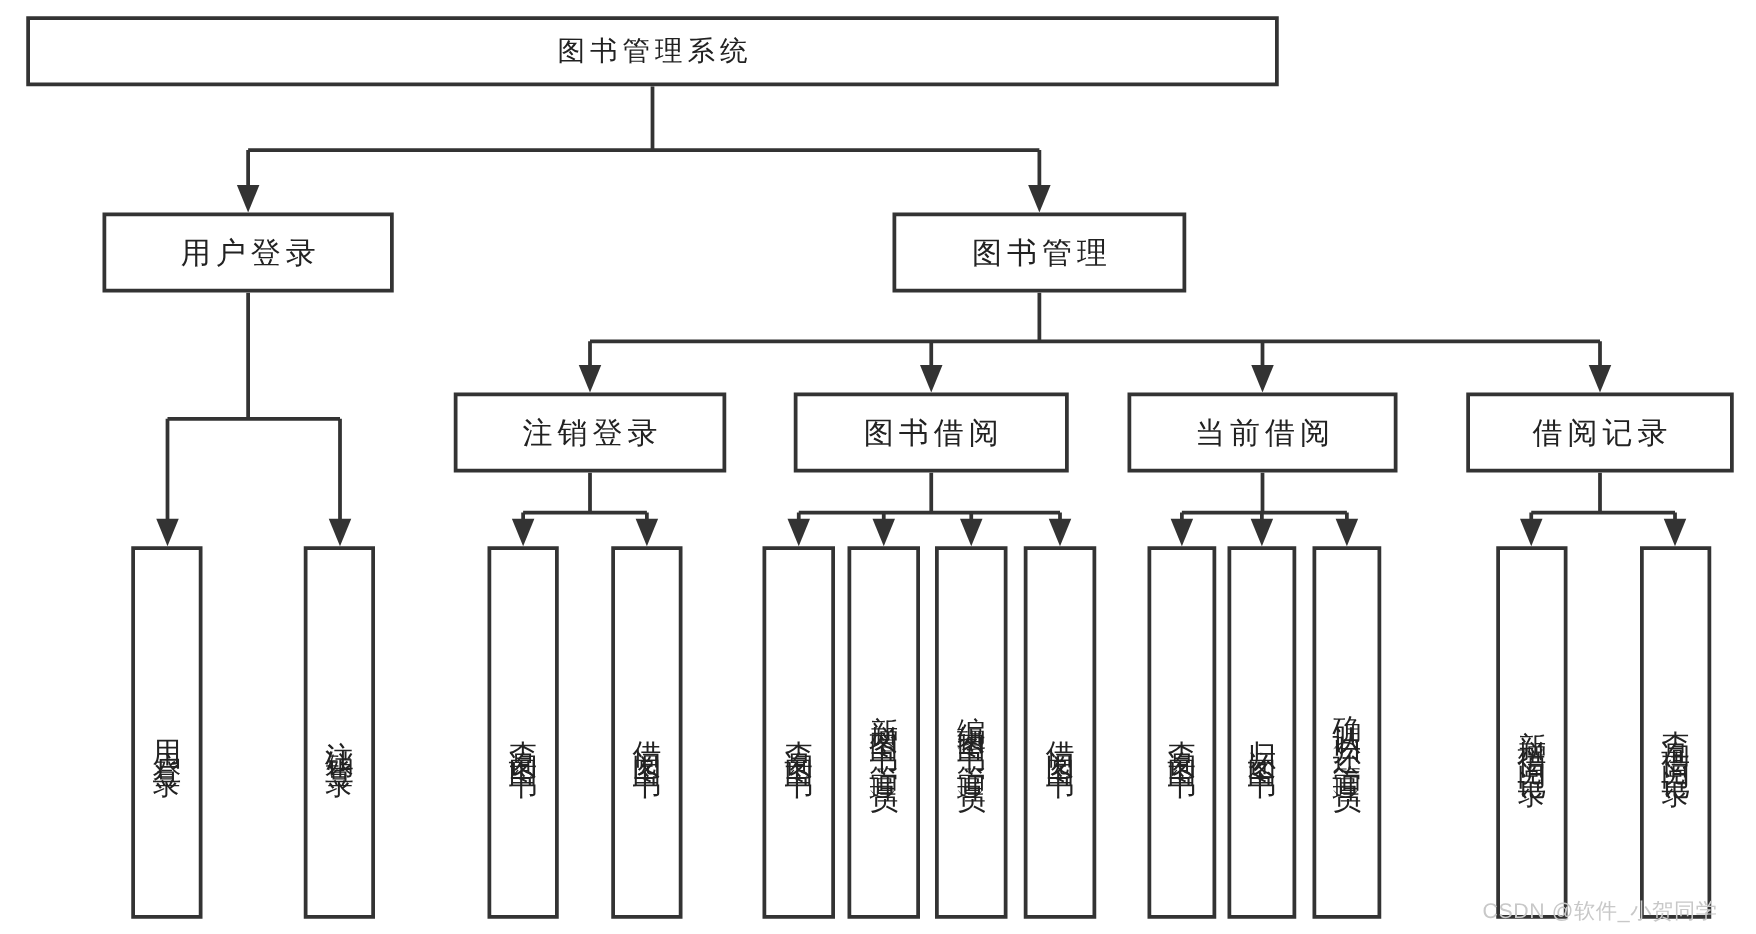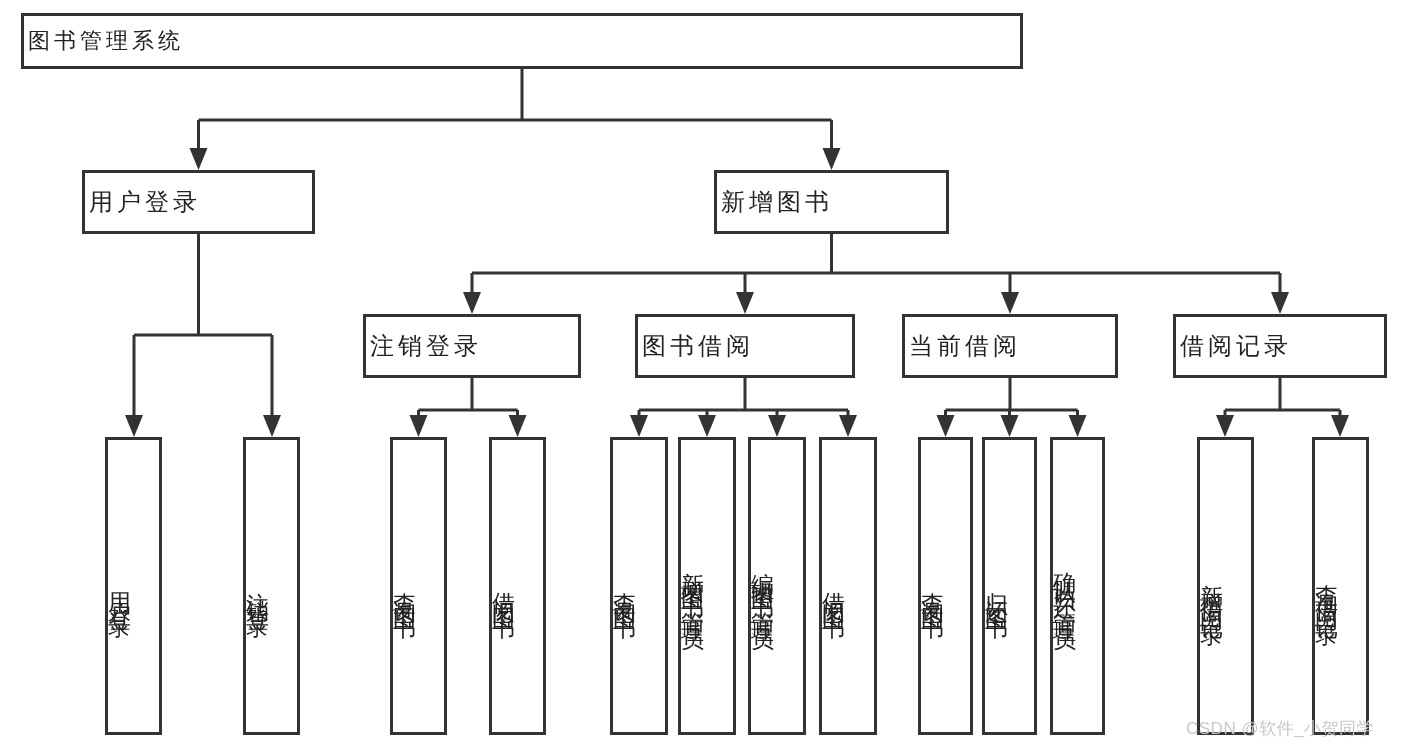--- a/index.html
+++ b/index.html
@@ -29,20 +29,21 @@
     fill: none;
   }
   svg.connectors polygon { fill: var(--line); }
   .node {
     position: absolute;
     box-sizing: border-box;
     border: 3px solid var(--line);
     background: var(--bg);
     display: flex;
     align-items: center;
+    justify-content: center;
     color: var(--text);
     z-index: 2;
   }
   .node.h span.lbl {
     font-size: 24px;
     letter-spacing: 4px;
     text-indent: 4px;
     white-space: nowrap;
   }
   .node.root span.lbl {
@@ -105,21 +106,21 @@
   </svg>
 
   <div class="node h root" style="left:21px;top:13px;width:1002px;height:56px">
     <span class="lbl">图书管理系统</span>
   </div>
 
   <div class="node h" style="left:82px;top:170px;width:233px;height:64px">
     <span class="lbl">用户登录</span>
   </div>
   <div class="node h" style="left:714px;top:170px;width:235px;height:64px">
-    <span class="lbl">新增图书</span>
+    <span class="lbl">图书管理</span>
   </div>
 
   <div class="node h" style="left:363px;top:314px;width:218px;height:64px">
     <span class="lbl">注销登录</span>
   </div>
   <div class="node h" style="left:635px;top:314px;width:220px;height:64px">
     <span class="lbl">图书借阅</span>
   </div>
   <div class="node h" style="left:902px;top:314px;width:216px;height:64px">
     <span class="lbl">当前借阅</span>

